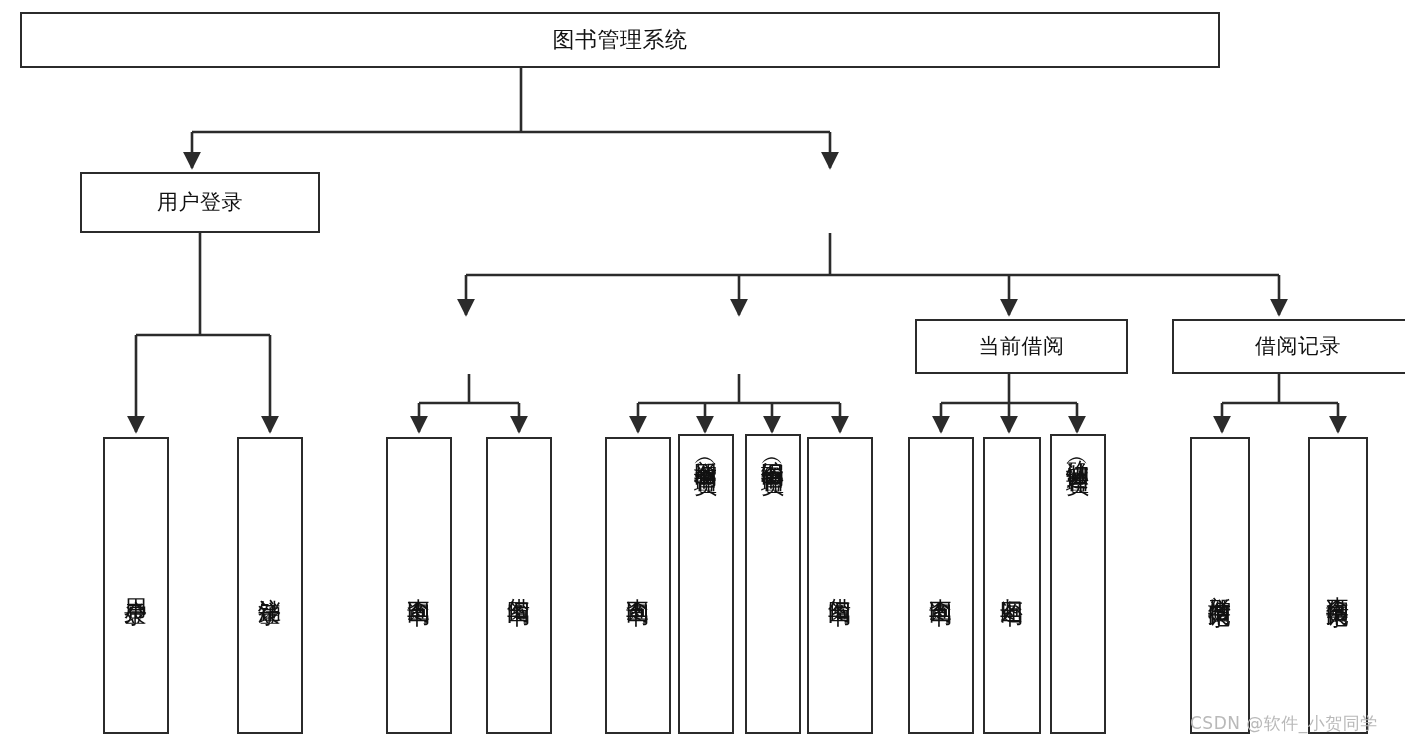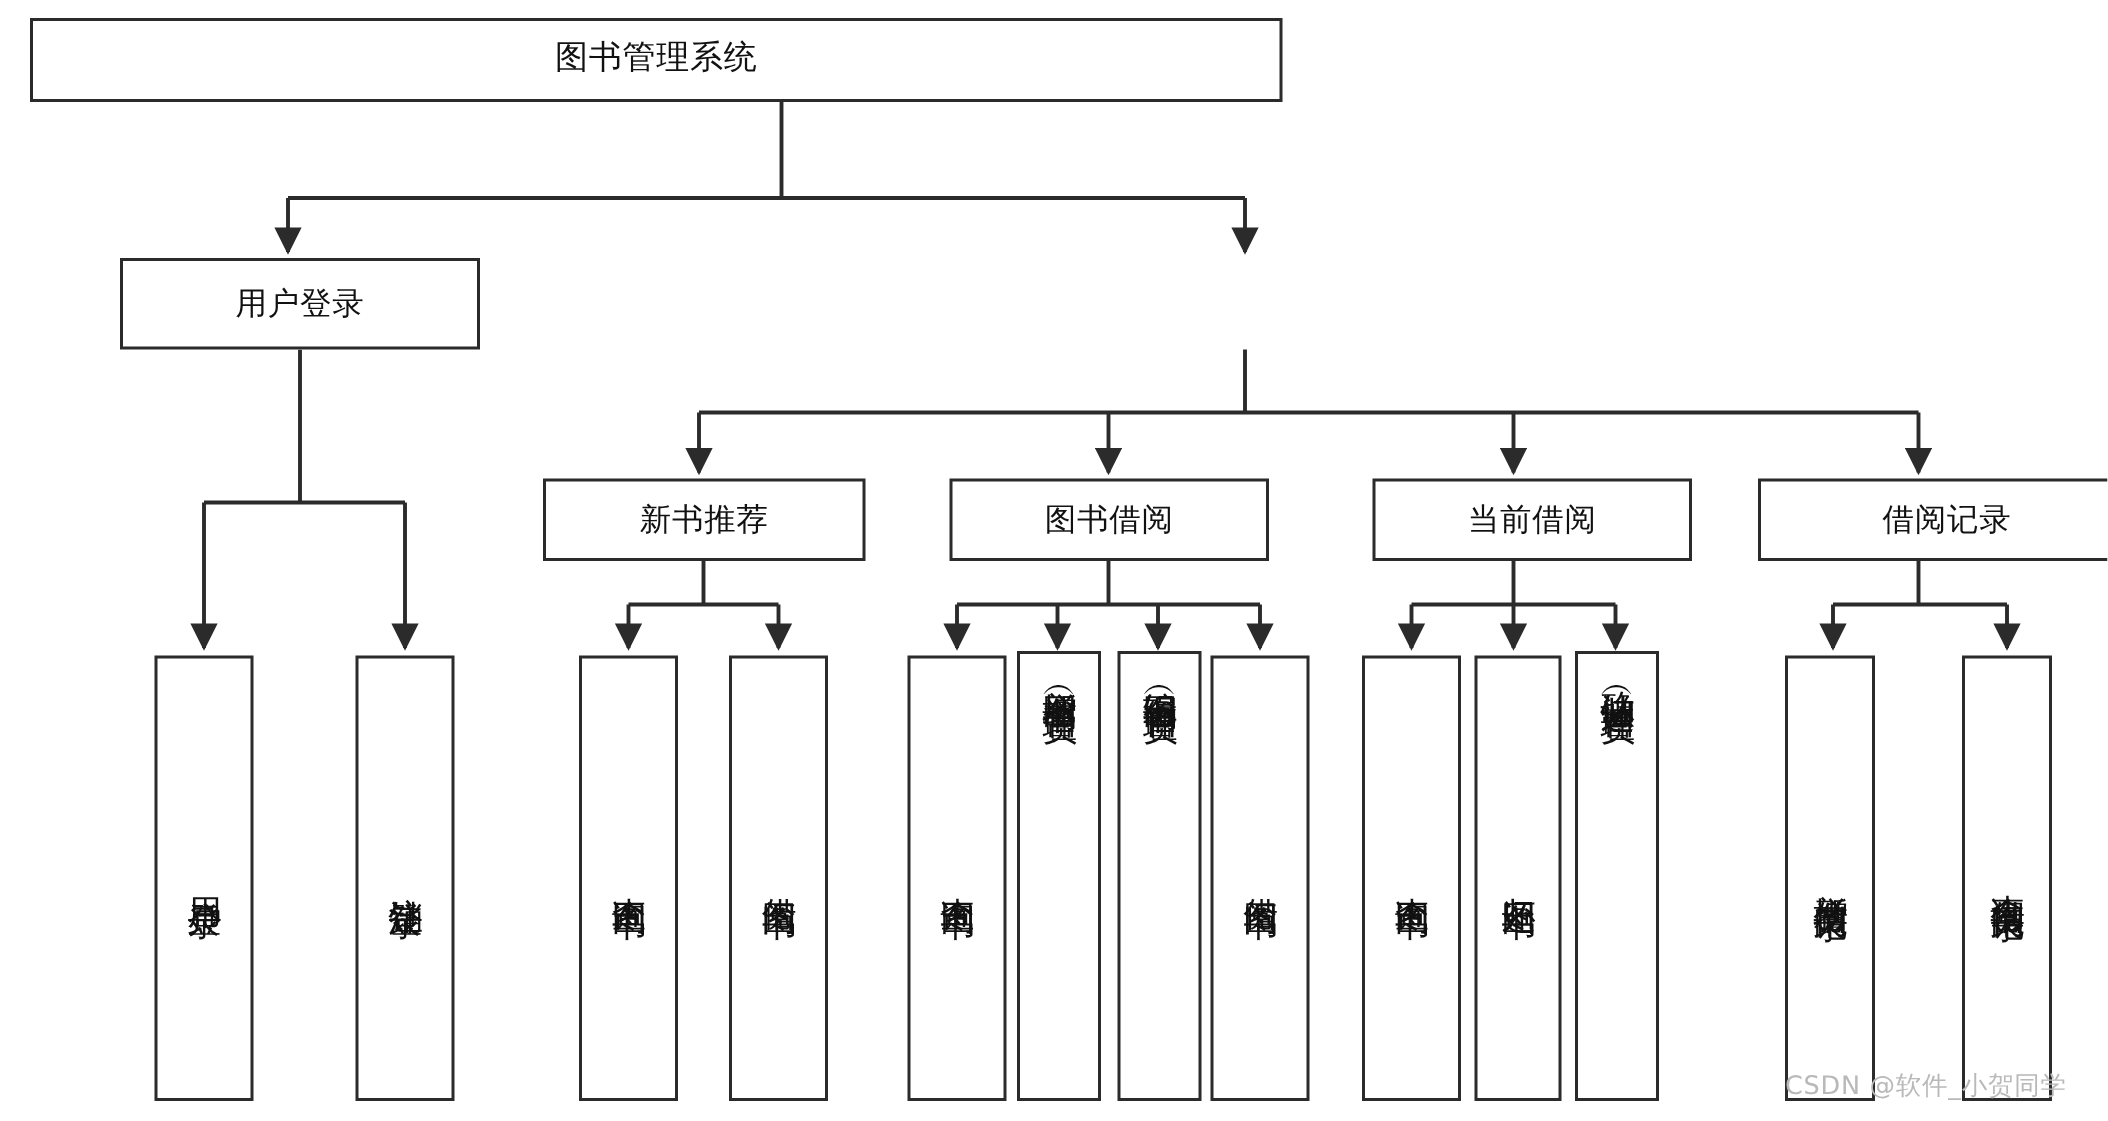--- a/index.html
+++ b/index.html
@@ -127,34 +127,28 @@
       <path d="M 1009 403 L 1009 432" marker-end="url(#arrow)"></path>
       <path d="M 1077 403 L 1077 432" marker-end="url(#arrow)"></path>
 
       <path d="M 1279 374 L 1279 403"></path>
       <path d="M 1222 403 L 1338 403"></path>
       <path d="M 1222 403 L 1222 432" marker-end="url(#arrow)"></path>
       <path d="M 1338 403 L 1338 432" marker-end="url(#arrow)"></path>
     </g>
   </svg>
 
-  <div class="node horiz root" style="left:20px; top:12px; width:835px; height:56px;font-family:Liberation Mono, monospace;">
+  <div class="node horiz root" style="left:20px; top:12px; width:1200px; height:56px;">
     <span class="lbl">图书管理系统</span>
   </div>
 
   <div class="node horiz" style="left:80px; top:172px; width:240px; height:61px;">
     <span class="lbl">用户登录</span>
   </div>
 
-  <div class="node horiz" style="left:362px; top:319px; width:215px; height:55px;">
-    <span class="lbl">新书推荐</span>
-  </div>
-  <div class="node horiz" style="left:633px; top:319px; width:213px; height:55px;">
-    <span class="lbl">图书借阅</span>
-  </div>
   <div class="node horiz" style="left:903px; top:319px; width:213px; height:55px;margin-left:12px;">
     <span class="lbl">当前借阅</span>
   </div>
   <div class="node horiz" style="left:1172px; top:319px; width:252px; height:55px;">
     <span class="lbl">借阅记录</span>
   </div>
 
   <div class="node vert mid" style="left:103px; top:437px; width:66px; height:297px;">
     <span class="lbl" style="margin-top: 134.5px;">用户登录</span>
   </div>

